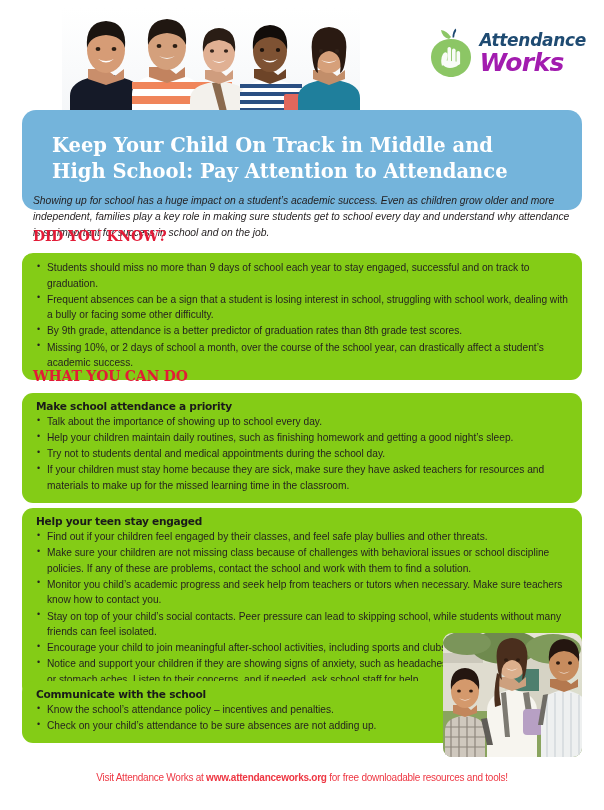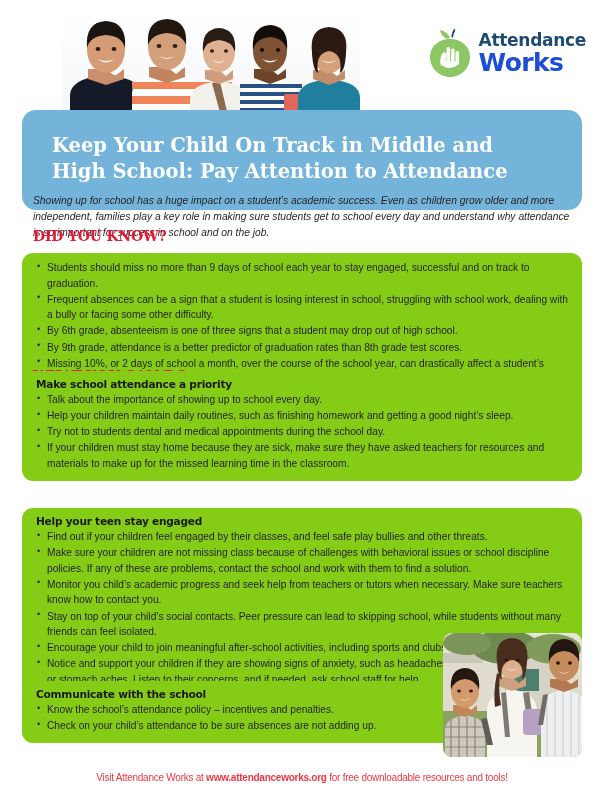--- a/index.html
+++ b/index.html
@@ -43,34 +43,35 @@
   .hero-photo svg { display: block; }
 
   
   .logo {
     position: absolute;
     right: 18px;
     top: 28px;
     display: flex;
     align-items: center;
     gap: 7px;
+    font-style: italic;
   }
   .logo-apple { width: 44px; height: 50px; display:block; }
   .logo-words { line-height: 1; }
   .logo-word-1 {
     display: block;
     color: #1f4b72;
     font-size: 17px;
     font-weight: bold;
     letter-spacing: -0.3px;
     font-family: "DejaVu Sans", sans-serif;
   }
   .logo-word-2 {
     display: block;
-    color: #1d4ed8;
+    color: #a21caf;
     font-size: 25px;
     font-weight: bold;
     letter-spacing: -0.6px;
     margin-top: 1px;
     font-family: "DejaVu Sans", sans-serif;
   }
 
   
   .title-banner {
     position: absolute;
@@ -120,21 +121,21 @@
 
   
   .green-box {
     position: absolute;
     box-sizing: border-box;
     background: #84cc16;
     border-radius: 11px;
     padding: 7px 14px 9px 14px;
   }
   #box-did-you-know { left: 22px; top: 253px;  width: 560px; }
-  #box-priority     { left: 22px; top: 371px;  width: 560px; }
+  #box-priority     { left: 22px; top: 393px;  width: 560px; }
   #box-engaged      { left: 22px; top: 508px;  width: 560px; }
   #box-communicate  { left: 22px; top: 681px;  width: 434px; }
 
   .box-title {
     font-size: 10.6px;
     font-weight: bold;
     color: #1a1a1a;
     font-family: "DejaVu Sans", sans-serif;
     letter-spacing: -0.25px;
     margin: 0 0 2px 0;
@@ -295,21 +296,20 @@
   </div>
 
   <p class="intro">Showing up for school has a huge impact on a student’s academic success. Even as children grow older and more independent, families play a key role in making sure students get to school every day and understand why attendance is so important for success in school and on the job.</p>
 
   <h2 class="red-heading" id="did-you-know-heading">DID YOU KNOW?</h2>
 
   <div class="green-box" id="box-did-you-know">
     <ul class="bullets">
       <li>Students should miss no more than 9 days of school each year to stay engaged, successful and on track to graduation.</li>
       <li>Frequent absences can be a sign that a student is losing interest in school, struggling with school work, dealing with a bully or facing some other difficulty.</li>
-      <li>By 6th grade, absenteeism is one of three signs that a student may drop out of high school.</li>
       <li>By 9th grade, attendance is a better predictor of graduation rates than 8th grade test scores.</li>
       <li>Missing 10%, or 2 days of school a month, over the course of the school year, can drastically affect a student’s academic success.</li>
     </ul>
   </div>
 
   <h2 class="red-heading" id="what-you-can-do-heading">WHAT YOU CAN DO</h2>
 
   <div class="green-box" id="box-priority">
     <div class="box-title">Make school attendance a priority</div>
     <ul class="bullets">

